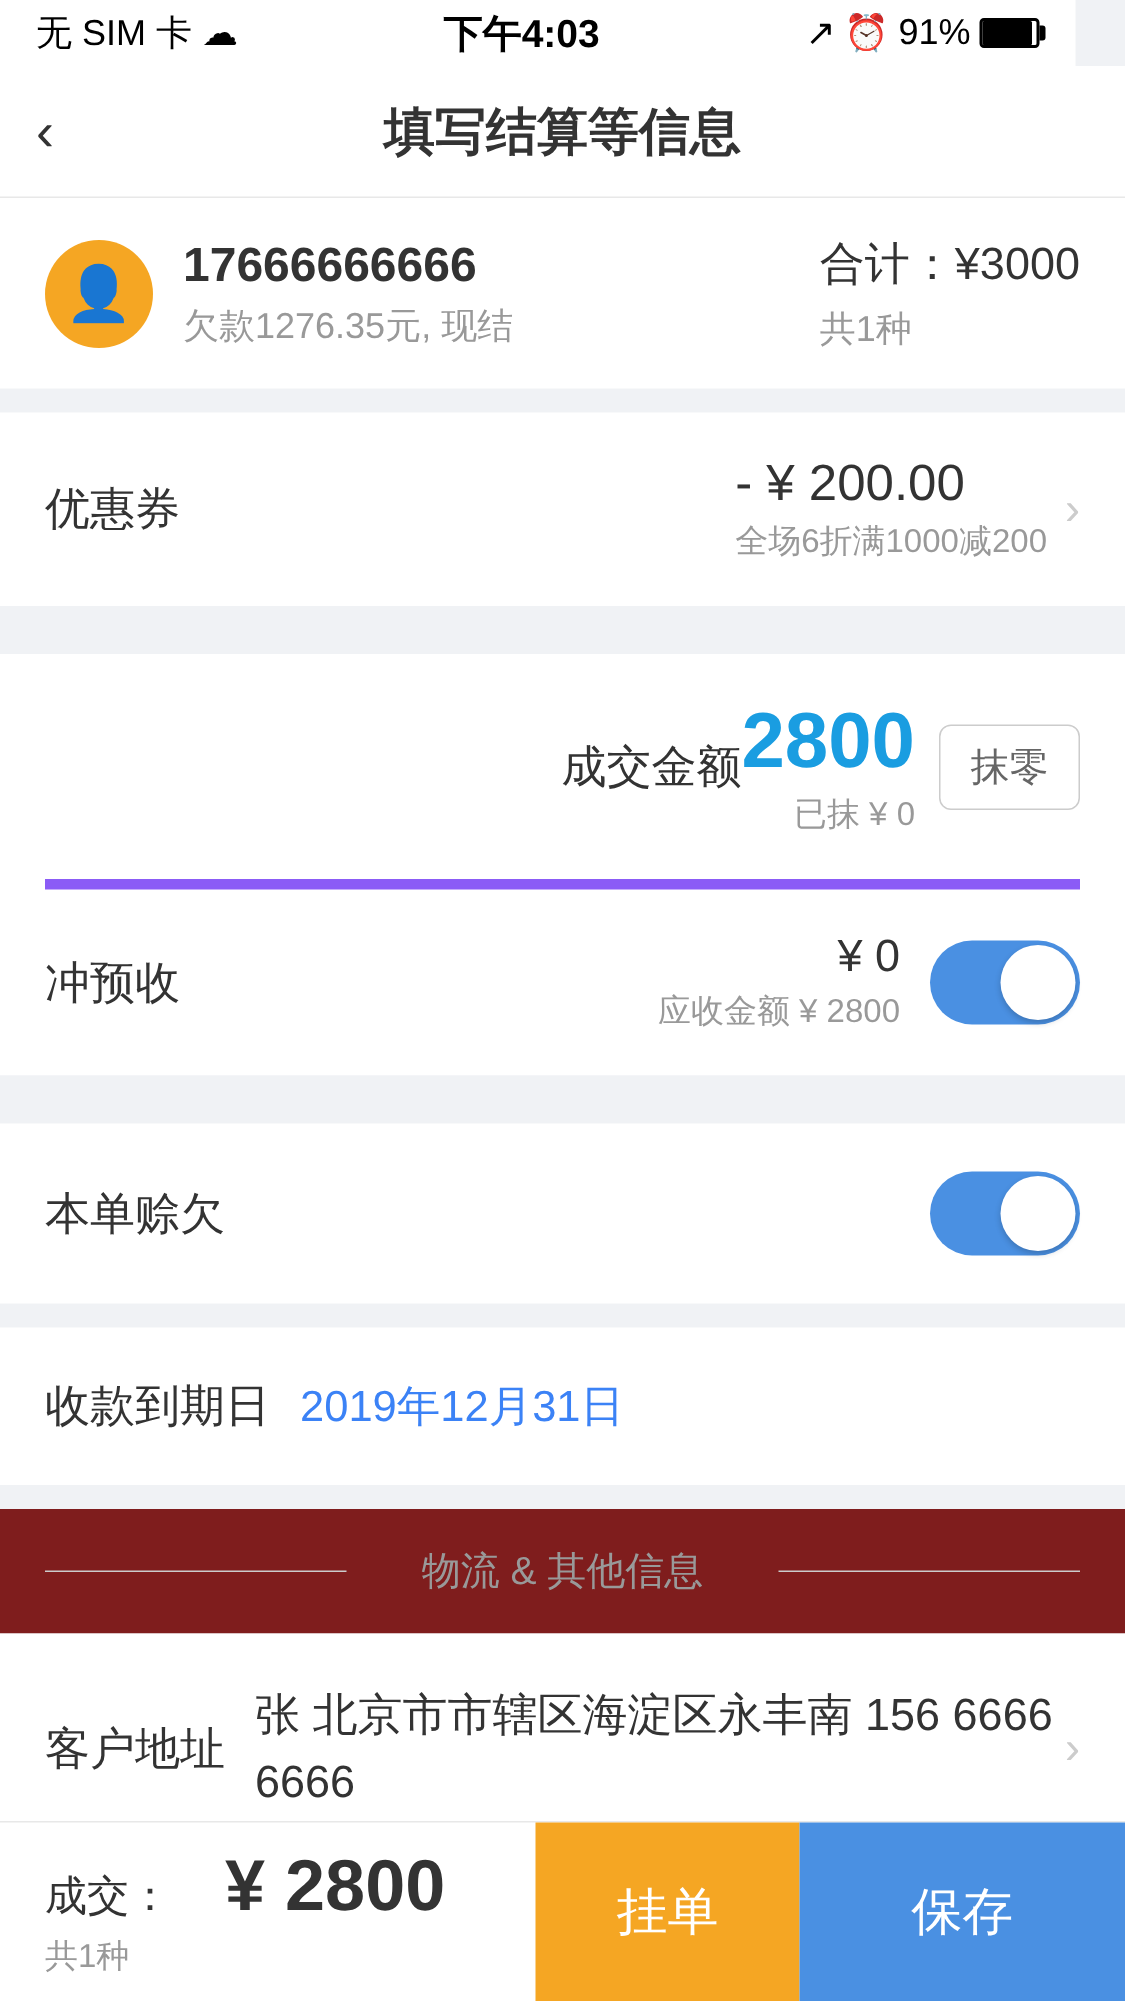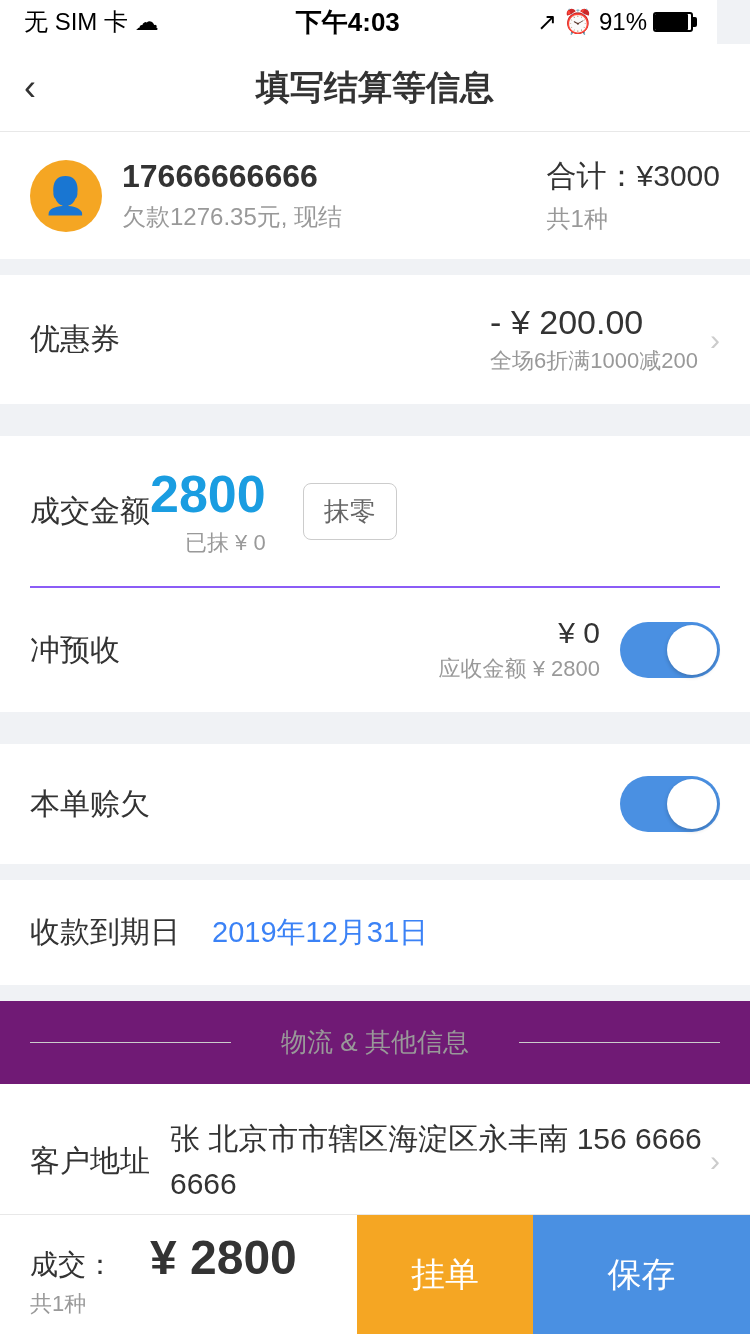--- a/index.html
+++ b/index.html
@@ -176,32 +176,32 @@
 
     
     .deal-section {
       background: #fff;
       padding: 0 30px;
       margin-bottom: 0;
     }
     .deal-row {
       display: flex;
       align-items: center;
-      justify-content: flex-start;
+      justify-content: flex-end;
       padding: 28px 0;
-      border-bottom: 2px solid #8b5cf6;
+      border-bottom: 7px solid #8b5cf6;
     }
     .deal-label {
       font-size: 30px;
       color: #333;
     }
     .deal-right {
       display: flex;
       align-items: center;
-      gap: 37px;
+      gap: 16px;
     }
     .deal-amount {
       font-size: 52px;
       font-weight: 600;
       color: #1a9de1;
     }
     .deal-sub {
       font-size: 22px;
       color: #999;
       margin-top: 4px;
@@ -284,35 +284,35 @@
 
     
     .due-date-section {
       background: #fff;
       padding: 0 30px;
       margin-top: 16px;
     }
     .due-date-row {
       display: flex;
       align-items: center;
-      gap: 32px;
+      gap: 20px;
       padding: 32px 0;
     }
     .due-date-label {
       font-size: 30px;
       color: #333;
     }
     .due-date-value {
       font-size: 29px;
       color: #3b82f6;
     }
 
     
     .logistics-divider {
-      background: #701a75;
+      background: #7f1d1d;
       padding: 24px 0;
       text-align: left;
       margin-top: 16px;
       display: flex;
       align-items: center;
       justify-content: center;
       gap: 20px;
     }
     .logistics-line {
       height: 1px;

